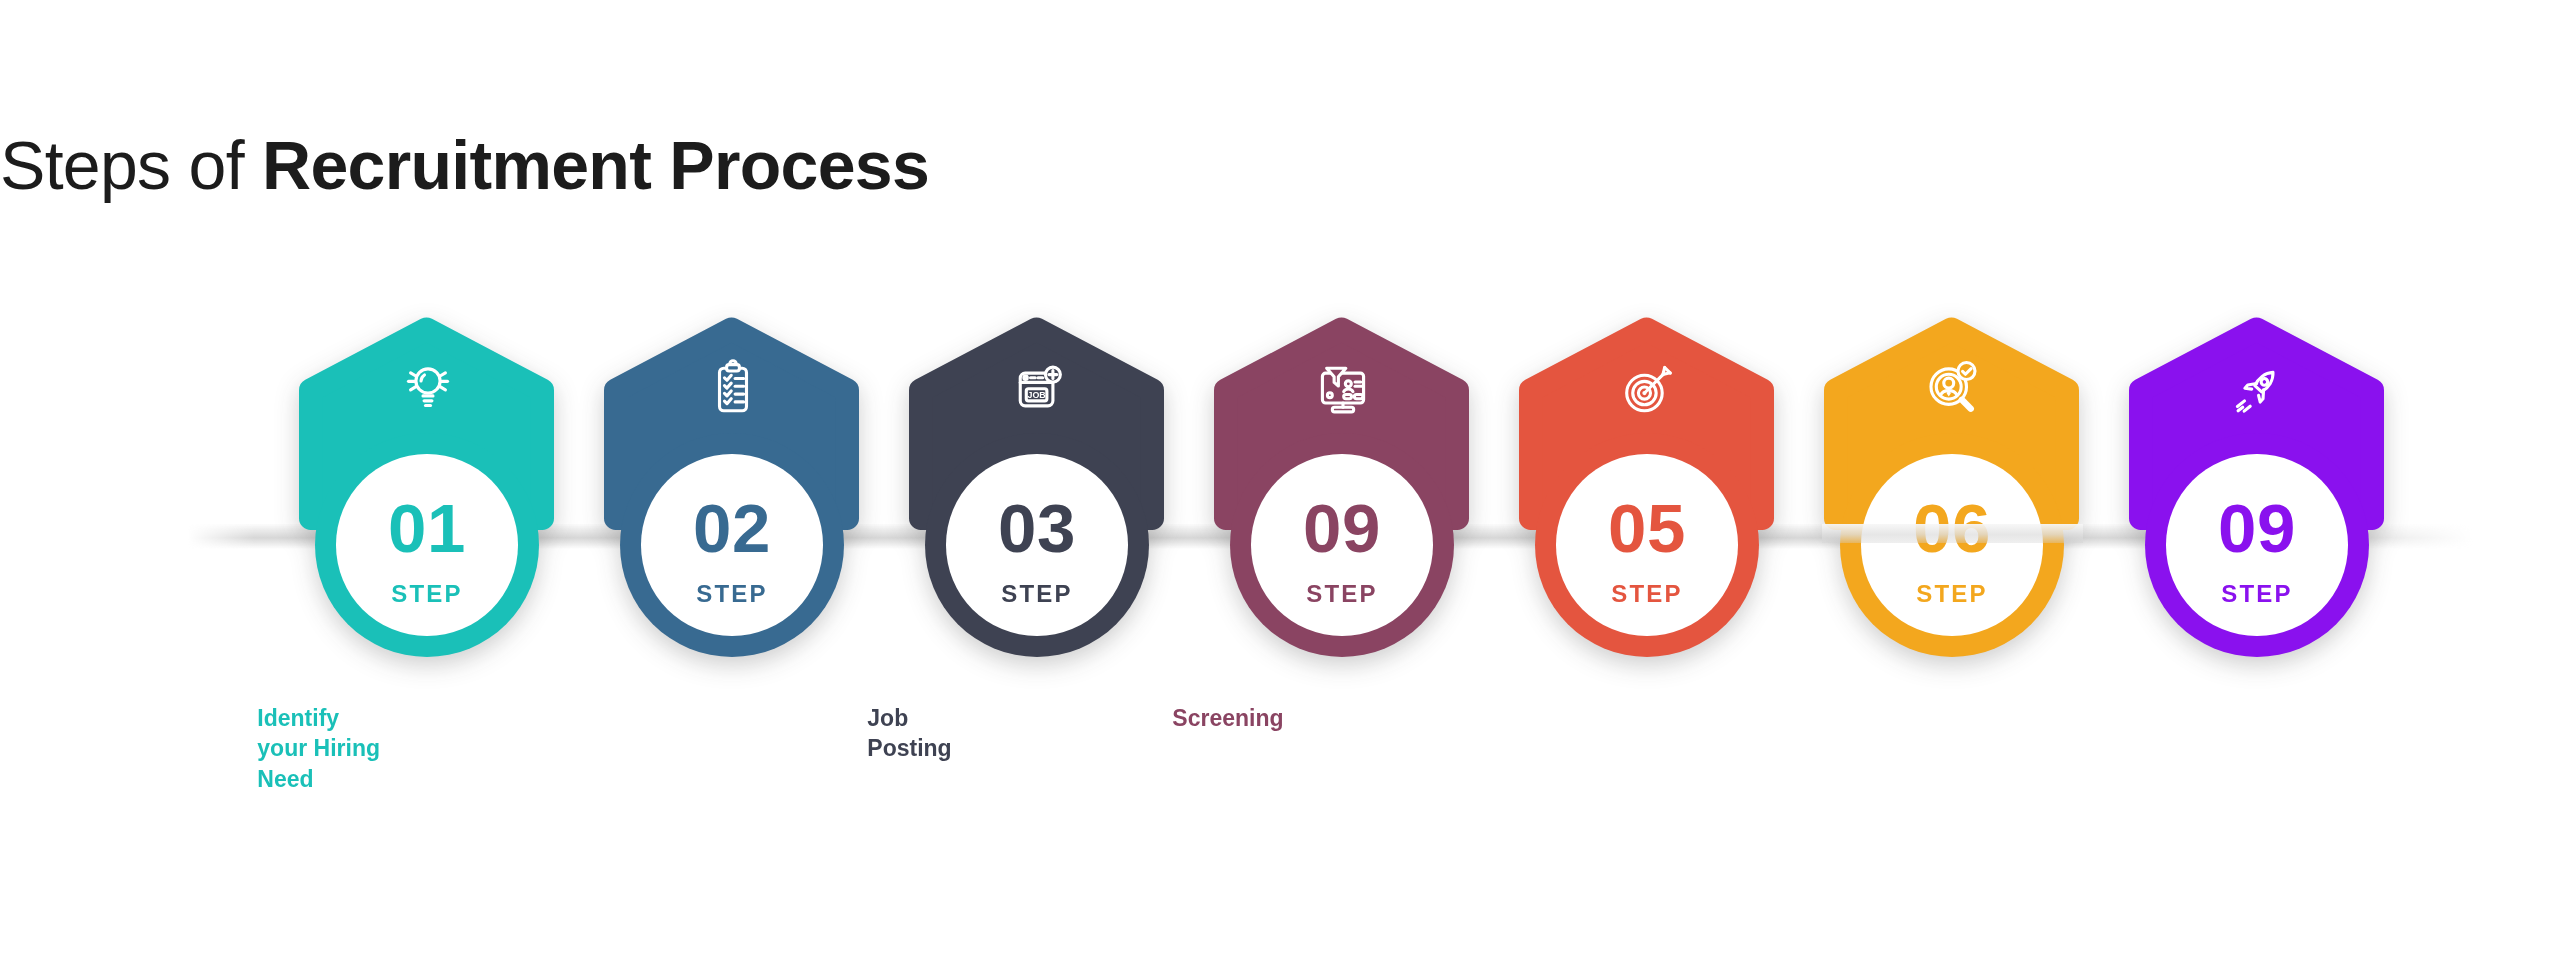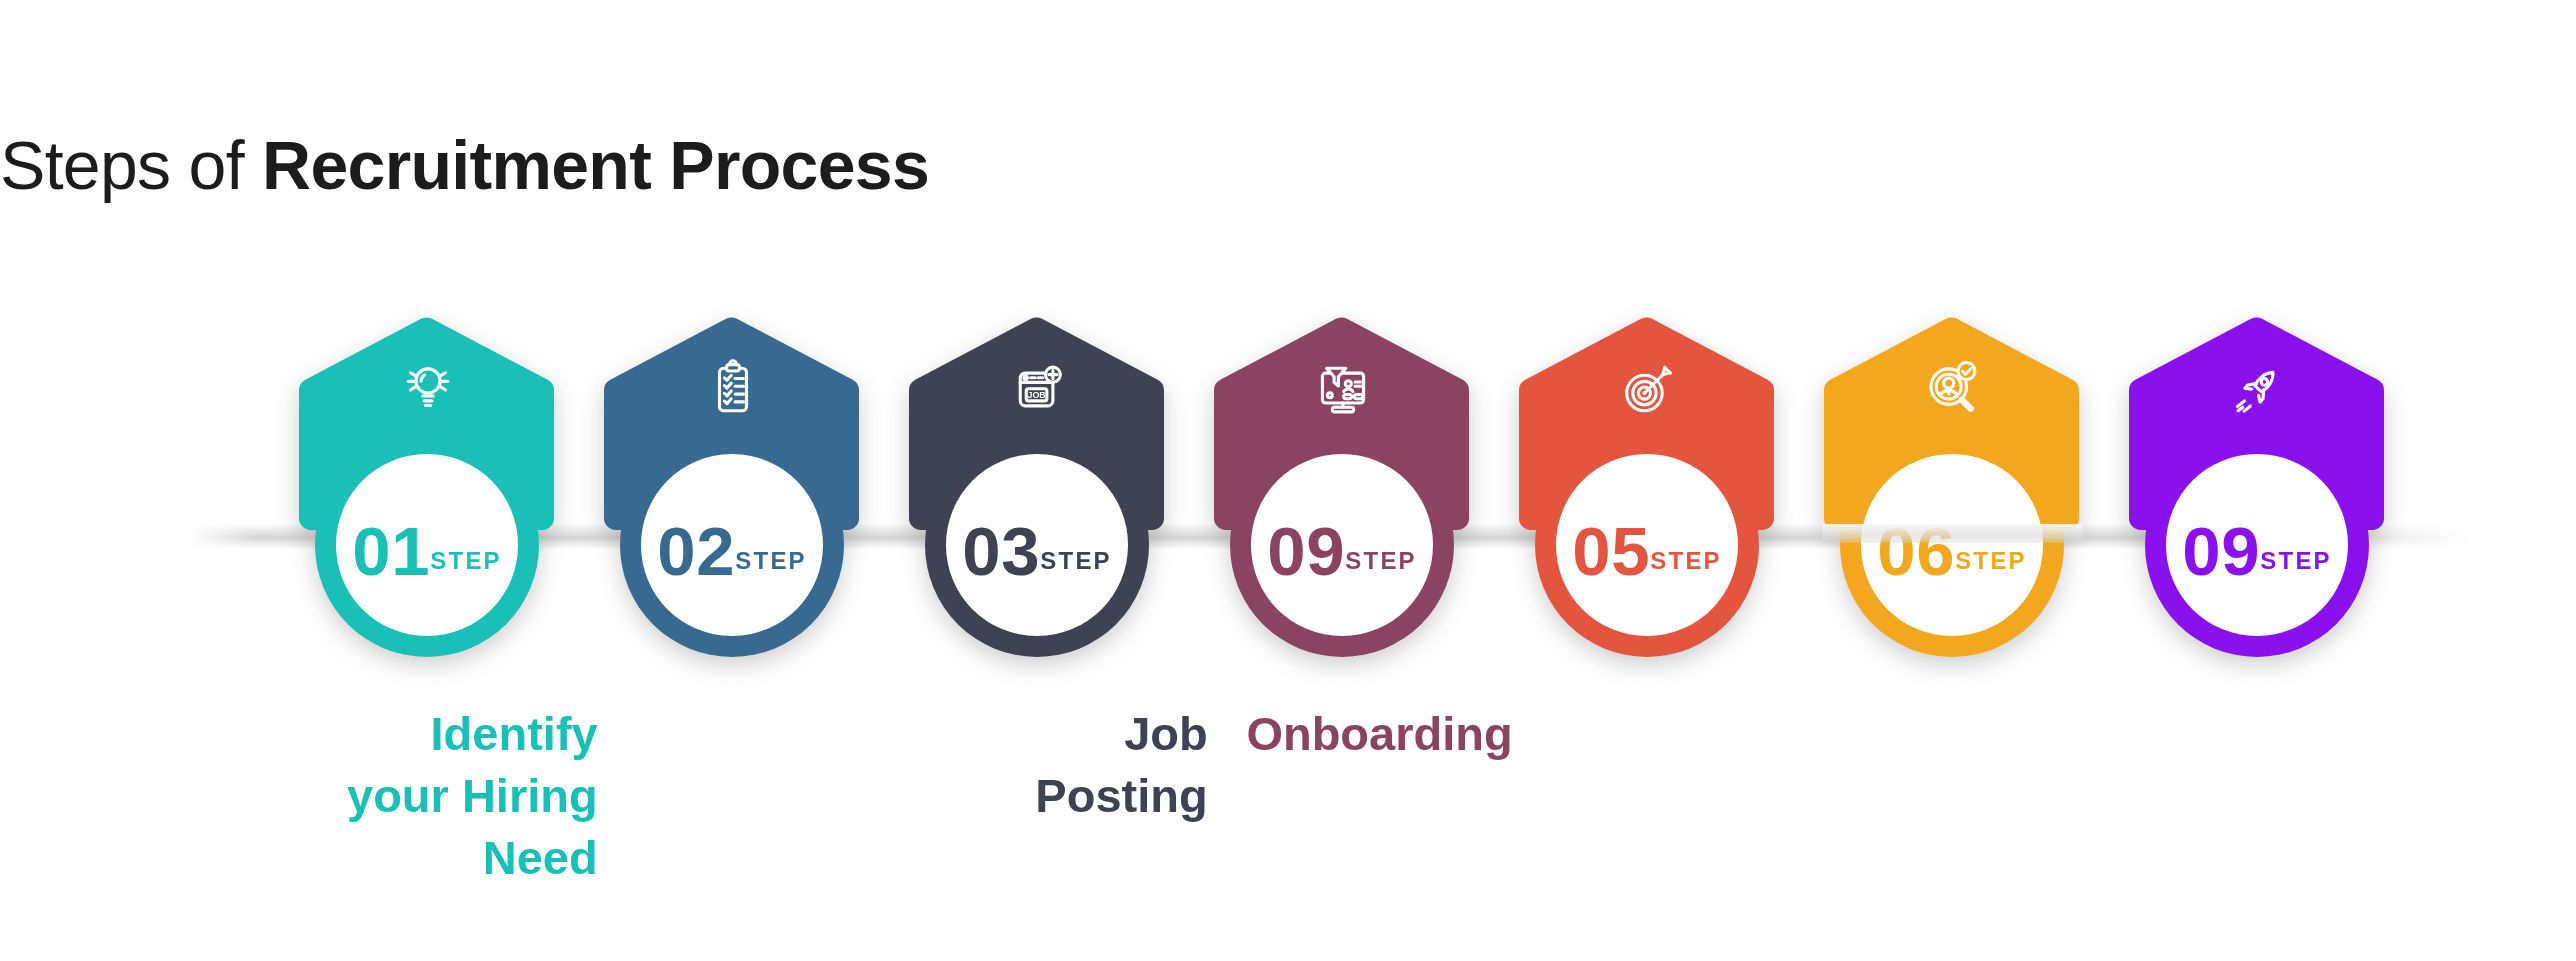--- a/index.html
+++ b/index.html
@@ -59,21 +59,21 @@
   .icon-fill-w  { fill:#ffffff; stroke:none; }
 
   .ring {
     position:absolute; top:120px; left:40px;
     width:224px; height:224px; border-radius:50%;
     background:var(--c);
   }
   .circle {
     position:absolute; inset:21.3px;
     border-radius:50%; background:#ffffff;
-    display:flex; flex-direction:row; align-items:center; justify-content:center;
+    display:flex; flex-direction:column; align-items:center; justify-content:center;
     padding-top:13.2px;
   }
   .num {
     font-size:69px; font-weight:700; line-height:0.98;
     color:var(--c); letter-spacing:0.7px;
   }
   .step-word {
     margin-top:18px;
     font-size:24px; font-weight:700; letter-spacing:2.2px;
     color:var(--c);
@@ -83,22 +83,22 @@
   .line-overlay {
     display:none;
     position:absolute; top:211px; left:22px; right:22px; height:19px;
     background:linear-gradient(180deg, rgba(247,247,247,0.95) 0%, rgba(224,224,224,0.8) 55%, rgba(210,210,210,0.35) 100%);
     z-index:4;
   }
   .step:nth-child(6) .line-overlay { display:block; }
 
   .label {
     position:absolute; top:390px; left:-17.7px; right:-17.7px;
-    text-align:right;
-    font-size:47px; font-weight:700; line-height:1.32;
+    text-align:left;
+    font-size:23px; font-weight:700; line-height:1.32;
     color:var(--c);
     white-space:pre-line;
   }
 </style>
 </head>
 <body>
 
 <div class="canvas">
 
   <h1 class="title"><span>Steps of </span><strong>Recruitment Process</strong></h1>
@@ -251,21 +251,21 @@
       </div>
 
       <div class="ring">
         <div class="circle">
           <div class="num">09</div>
           <div class="step-word">STEP</div>
         </div>
       </div>
     </div>
 
-    <div class="label">Onboarding</div>
+    <div class="label">Screening</div>
   </div>
 
   <div class="step" style="--c: #e4553f;">
     <div class="badge">
       <svg class="shield" viewBox="0 0 347 295">
         <path class="shield-path" d="M173.5 22 L331 105 L331 279 L16 279 L16 105 Z"></path>
       </svg>
 
       <div class="icon-slot">
 

